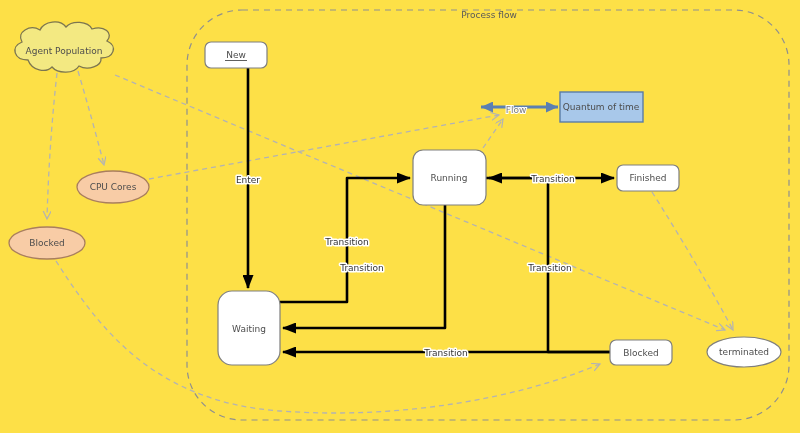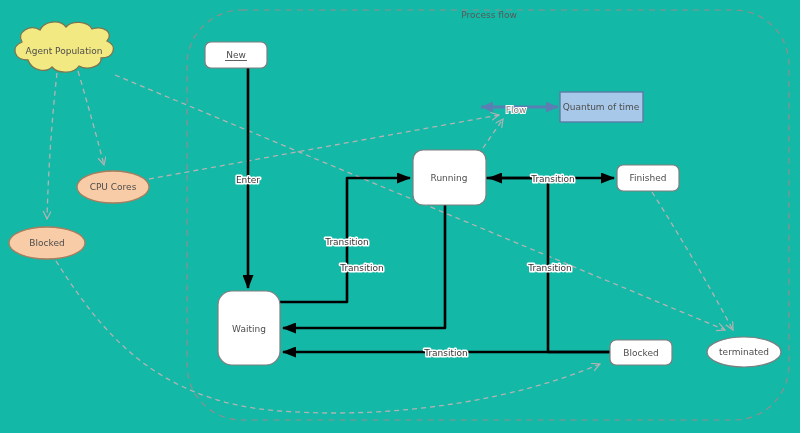--- a/index.html
+++ b/index.html
@@ -1,16 +1,16 @@
 <!DOCTYPE html>
 <html><head>
 <meta charset="utf-8">
 <style>
   html,body{margin:0;padding:0;background:#fff;}
-  #stage{position:relative;width:800px;height:433px;background:#14b8a6;overflow:hidden;
+  #stage{position:relative;width:800px;height:433px;background:#fde047;overflow:hidden;
          font-family:"DejaVu Sans", sans-serif;}
   svg{display:block;}
   .node-rect{fill:#ffffff;stroke:#7f7f7f;stroke-width:1.2;}
   .node-ellipse-plain{fill:#ffffff;stroke:#7f7f7f;stroke-width:1.2;}
   .node-label{font-size:9px;fill:#4d4d4d;text-anchor:middle;}
   .frame-label{font-size:9px;fill:#595959;text-anchor:middle;}
   .edge-label{font-size:9px;fill:#333;text-anchor:middle;
               paint-order:stroke;stroke:#ffffff;stroke-width:3px;stroke-linejoin:round;}
   .flow-label{font-size:9px;fill:#7a7a7a;text-anchor:middle;
               paint-order:stroke;stroke:#ffffff;stroke-width:2px;}

